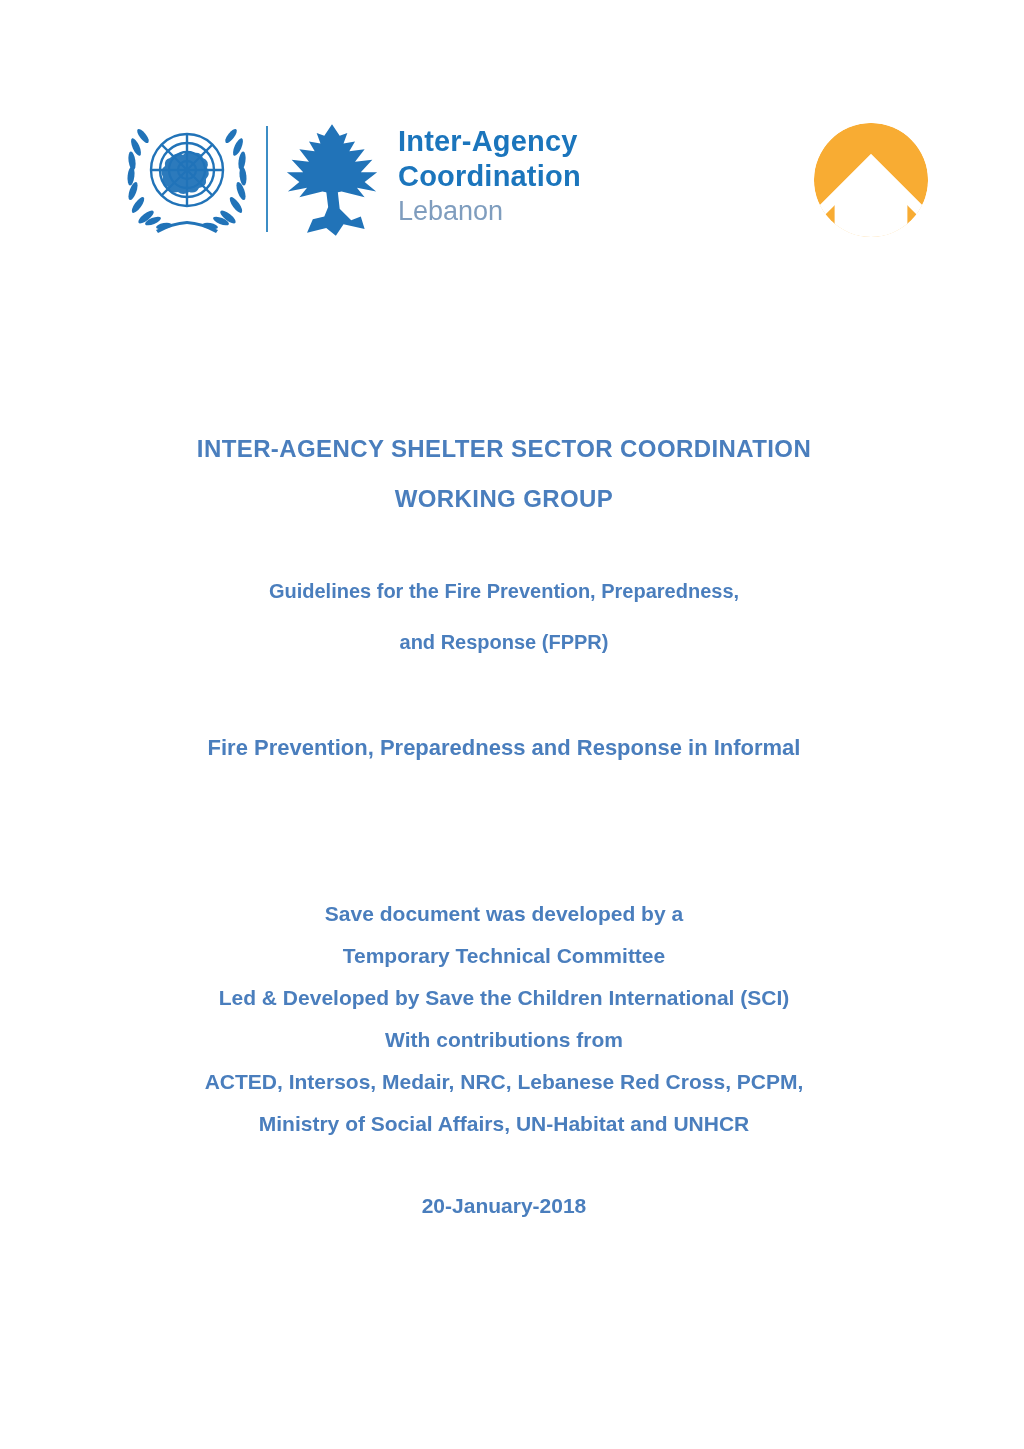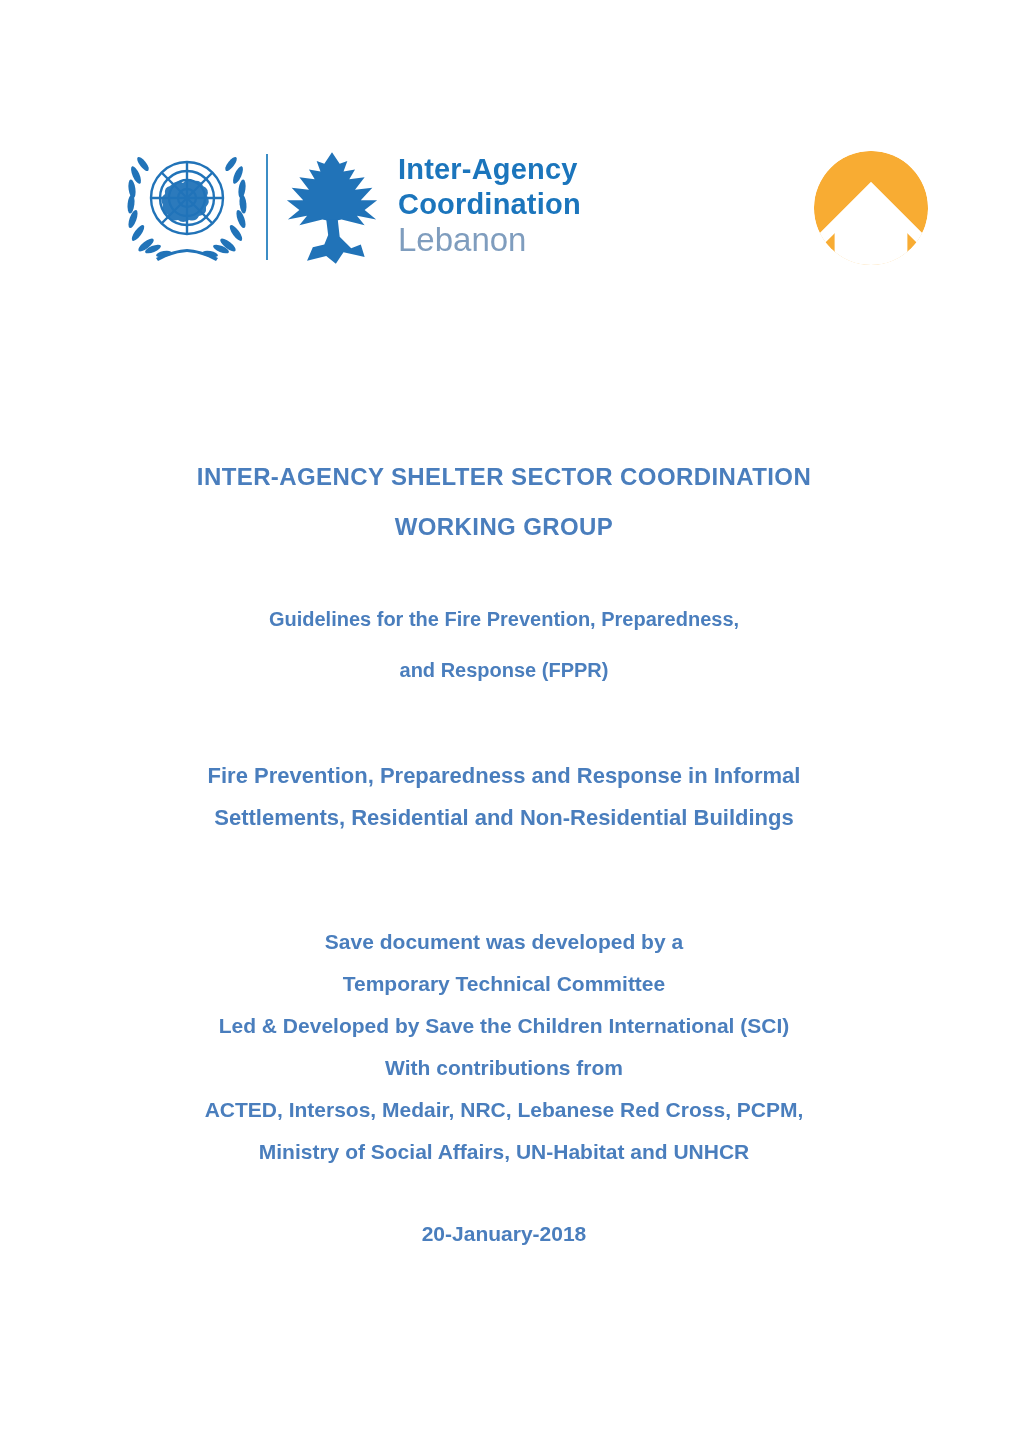--- a/index.html
+++ b/index.html
@@ -11,21 +11,20 @@
     width: 1024px;
     height: 1449px;
     position: relative;
     overflow: hidden;
     font-family: "Liberation Sans", sans-serif;
   }
   .page {
     position: absolute;
     inset: 0;
     background: #ffffff;
-    margin-top: 28px;
   }
 
   
   .header {
     position: absolute;
     top: 118px;
     left: 122px;
     right: 94px;
     display: flex;
     justify-content: space-between;
@@ -48,21 +47,21 @@
     margin-top: 6px;
     line-height: 35px;
   }
   .ia-text .bold-line {
     font-size: 29px;
     font-weight: bold;
     color: #1B75BC;
     letter-spacing: 0.2px;
   }
   .ia-text .light-line {
-    font-size: 33px;
+    font-size: 27px;
     font-weight: normal;
     color: #7F9DBE;
   }
   .shelter-logo { width: 118px; height: 118px; margin-top: 3px; }
 
   
   .textblock {
     position: absolute;
     left: 0;
     right: 16px;
@@ -149,21 +148,20 @@
     <div>WORKING GROUP</div>
   </div>
 
   <div class="textblock doctitle">
     <div>Guidelines for the Fire Prevention, Preparedness,</div>
     <div>and Response (FPPR)</div>
   </div>
 
   <div class="textblock subtitle">
     <div>Fire Prevention, Preparedness and Response in Informal</div>
-    <div>Settlements, Residential and Non-Residential Buildings</div>
   </div>
 
   <div class="textblock credits">
     <div>Save document was developed by a</div>
     <div>Temporary Technical Committee</div>
     <div>Led &amp; Developed by Save the Children International (SCI)</div>
     <div>With contributions from</div>
     <div>ACTED, Intersos, Medair, NRC, Lebanese Red Cross, PCPM,</div>
     <div>Ministry of Social Affairs, UN-Habitat and UNHCR</div>
   </div>

